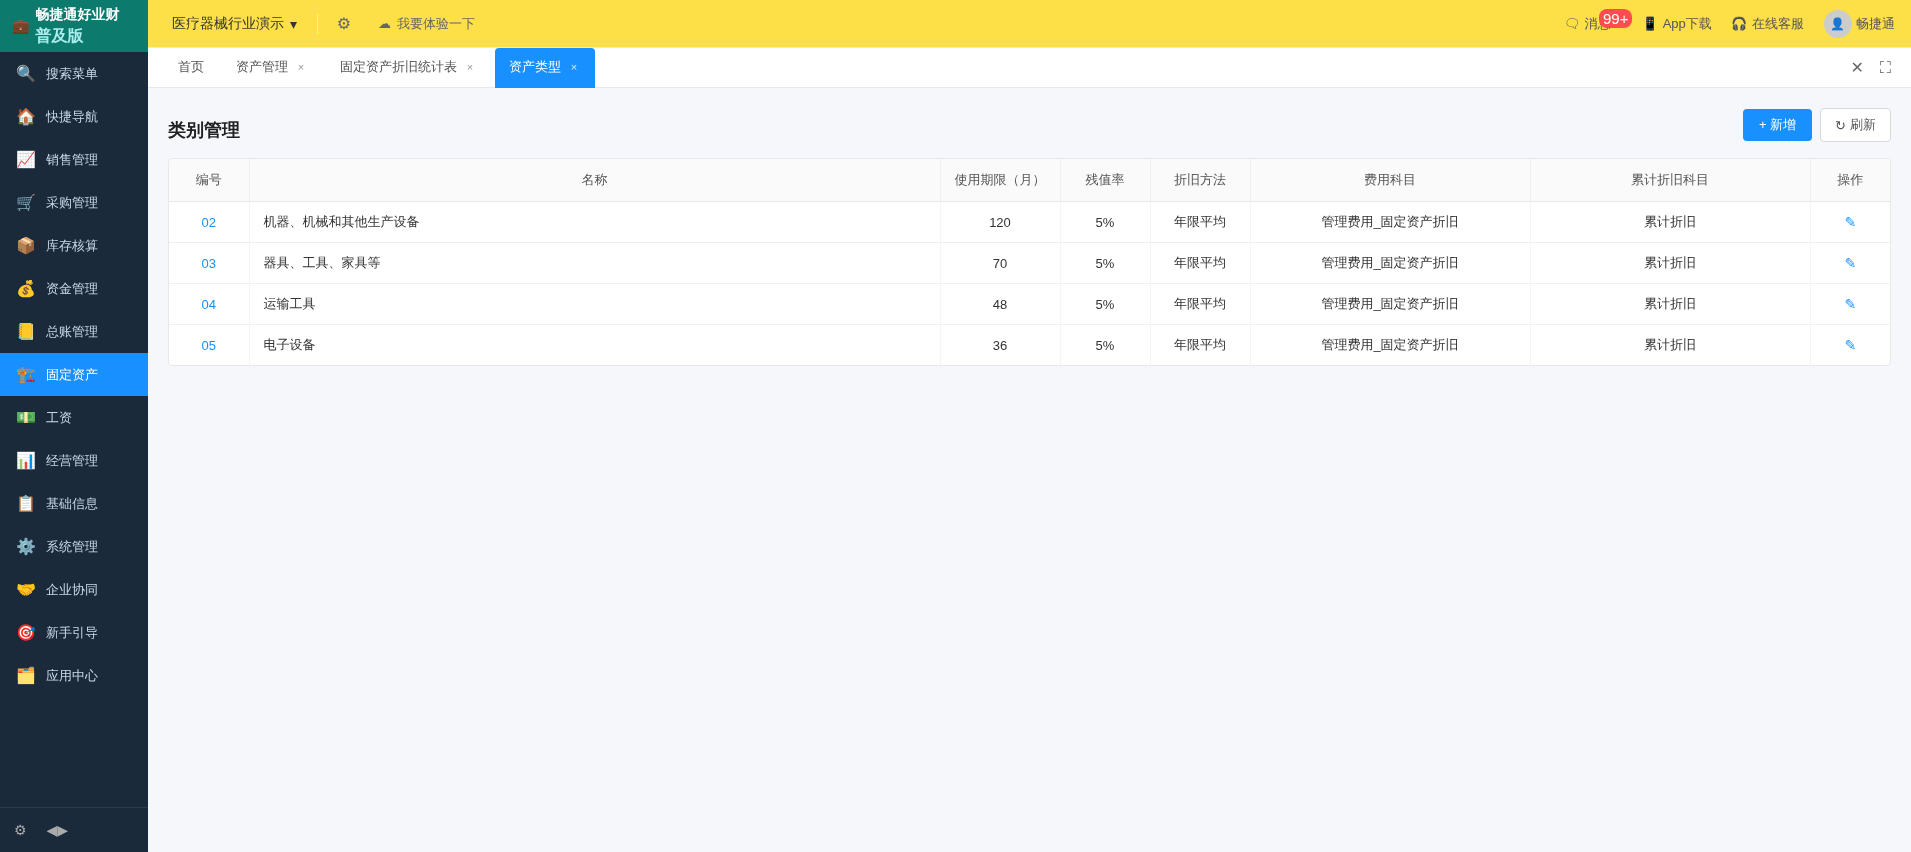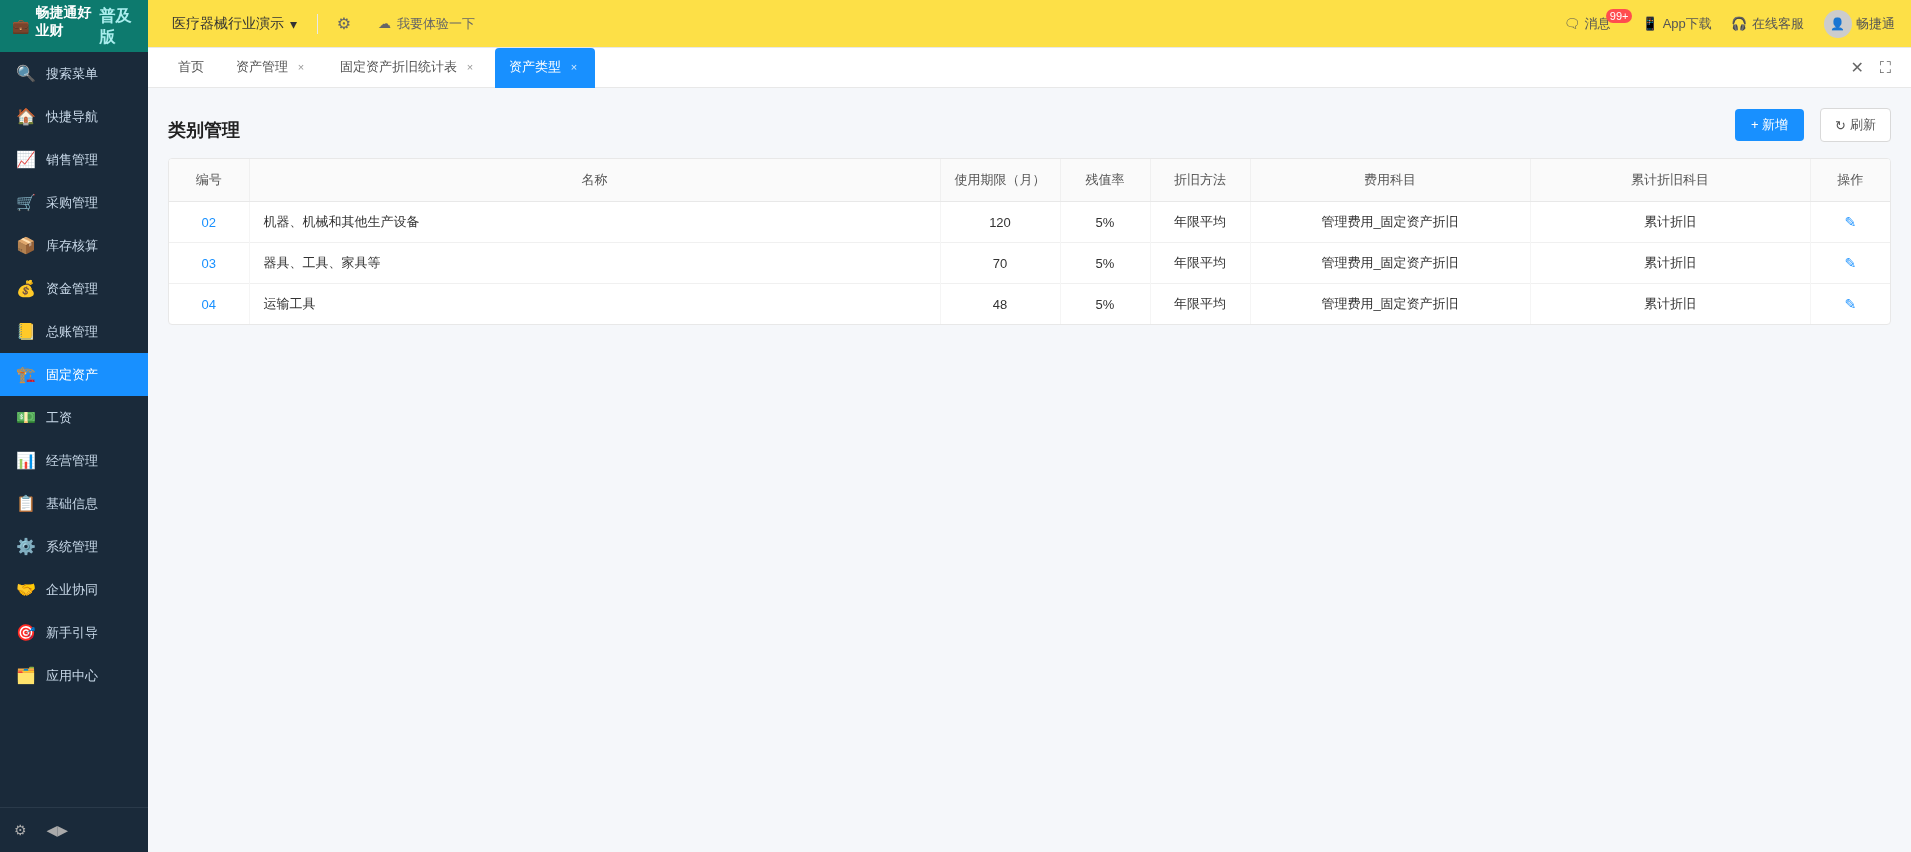--- a/index.html
+++ b/index.html
@@ -23,21 +23,21 @@
       display: flex;
       align-items: center;
       gap: 6px;
       height: 52px;
     }
     .sidebar-logo-sub {
       font-size: 16px;
       color: #aee;
       margin-top: 2px;
     }
-    .sidebar-logo-text { display: flex; }
+    .sidebar-logo-text { display: flex; flex-direction: column; }
     .sidebar-nav { flex: 1; overflow-y: auto; }
     .sidebar-nav::-webkit-scrollbar { width: 0; }
     .sidebar-item {
       display: flex;
       align-items: center;
       gap: 10px;
       padding: 12px 16px;
       color: #c8d8e8;
       cursor: pointer;
       font-size: 13px;
@@ -112,21 +112,21 @@
       gap: 20px;
     }
     .topbar-right-item {
       display: flex; align-items: center; gap: 4px;
       color: #555; font-size: 13px; cursor: pointer;
       position: relative;
     }
     .badge {
       background: #ff4d4f;
       color: white;
-      font-size: 11px;
+      font-size: 15px;
       padding: 1px 4px;
       border-radius: 8px;
       position: absolute;
       top: -6px; right: -10px;
       min-width: 16px;
       text-align: center;
     }
     .topbar-avatar {
       width: 28px; height: 28px;
       background: #ccc;
@@ -191,21 +191,21 @@
       align-items: flex-end;
       justify-content: space-between;
       margin-bottom: 16px;
     }
     .page-title {
       font-size: 18px;
       font-weight: bold;
       color: #222;
     }
     .header-actions {
-      display: flex; gap: 16px; align-items: center;
+      display: flex; gap: 8px; align-items: center;
     }
     .btn-primary {
       background: #1890ff;
       color: white;
       border: none;
       padding: 7px 16px;
       border-radius: 4px;
       cursor: pointer;
       font-size: 13px;
       display: flex; align-items: center; gap: 4px;
@@ -461,17 +461,27 @@
             <tr>
     <td class="td-link">04</td>
     <td class="td-name">运输工具</td>
     <td>48</td>
     <td>5%</td>
     <td>年限平均</td>
     <td>管理费用_固定资产折旧</td>
     <td>累计折旧</td>
     <td><span class="edit-icon">✎</span></td>
   </tr>
+            <tr>
+    <td class="td-link">05</td>
+    <td class="td-name">电子设备</td>
+    <td>36</td>
+    <td>5%</td>
+    <td>年限平均</td>
+    <td>管理费用_固定资产折旧</td>
+    <td>累计折旧</td>
+    <td><span class="edit-icon">✎</span></td>
+  </tr>
           </tbody>
       </table>
     </div>
   </div>
 </div>
 
 </body></html>

